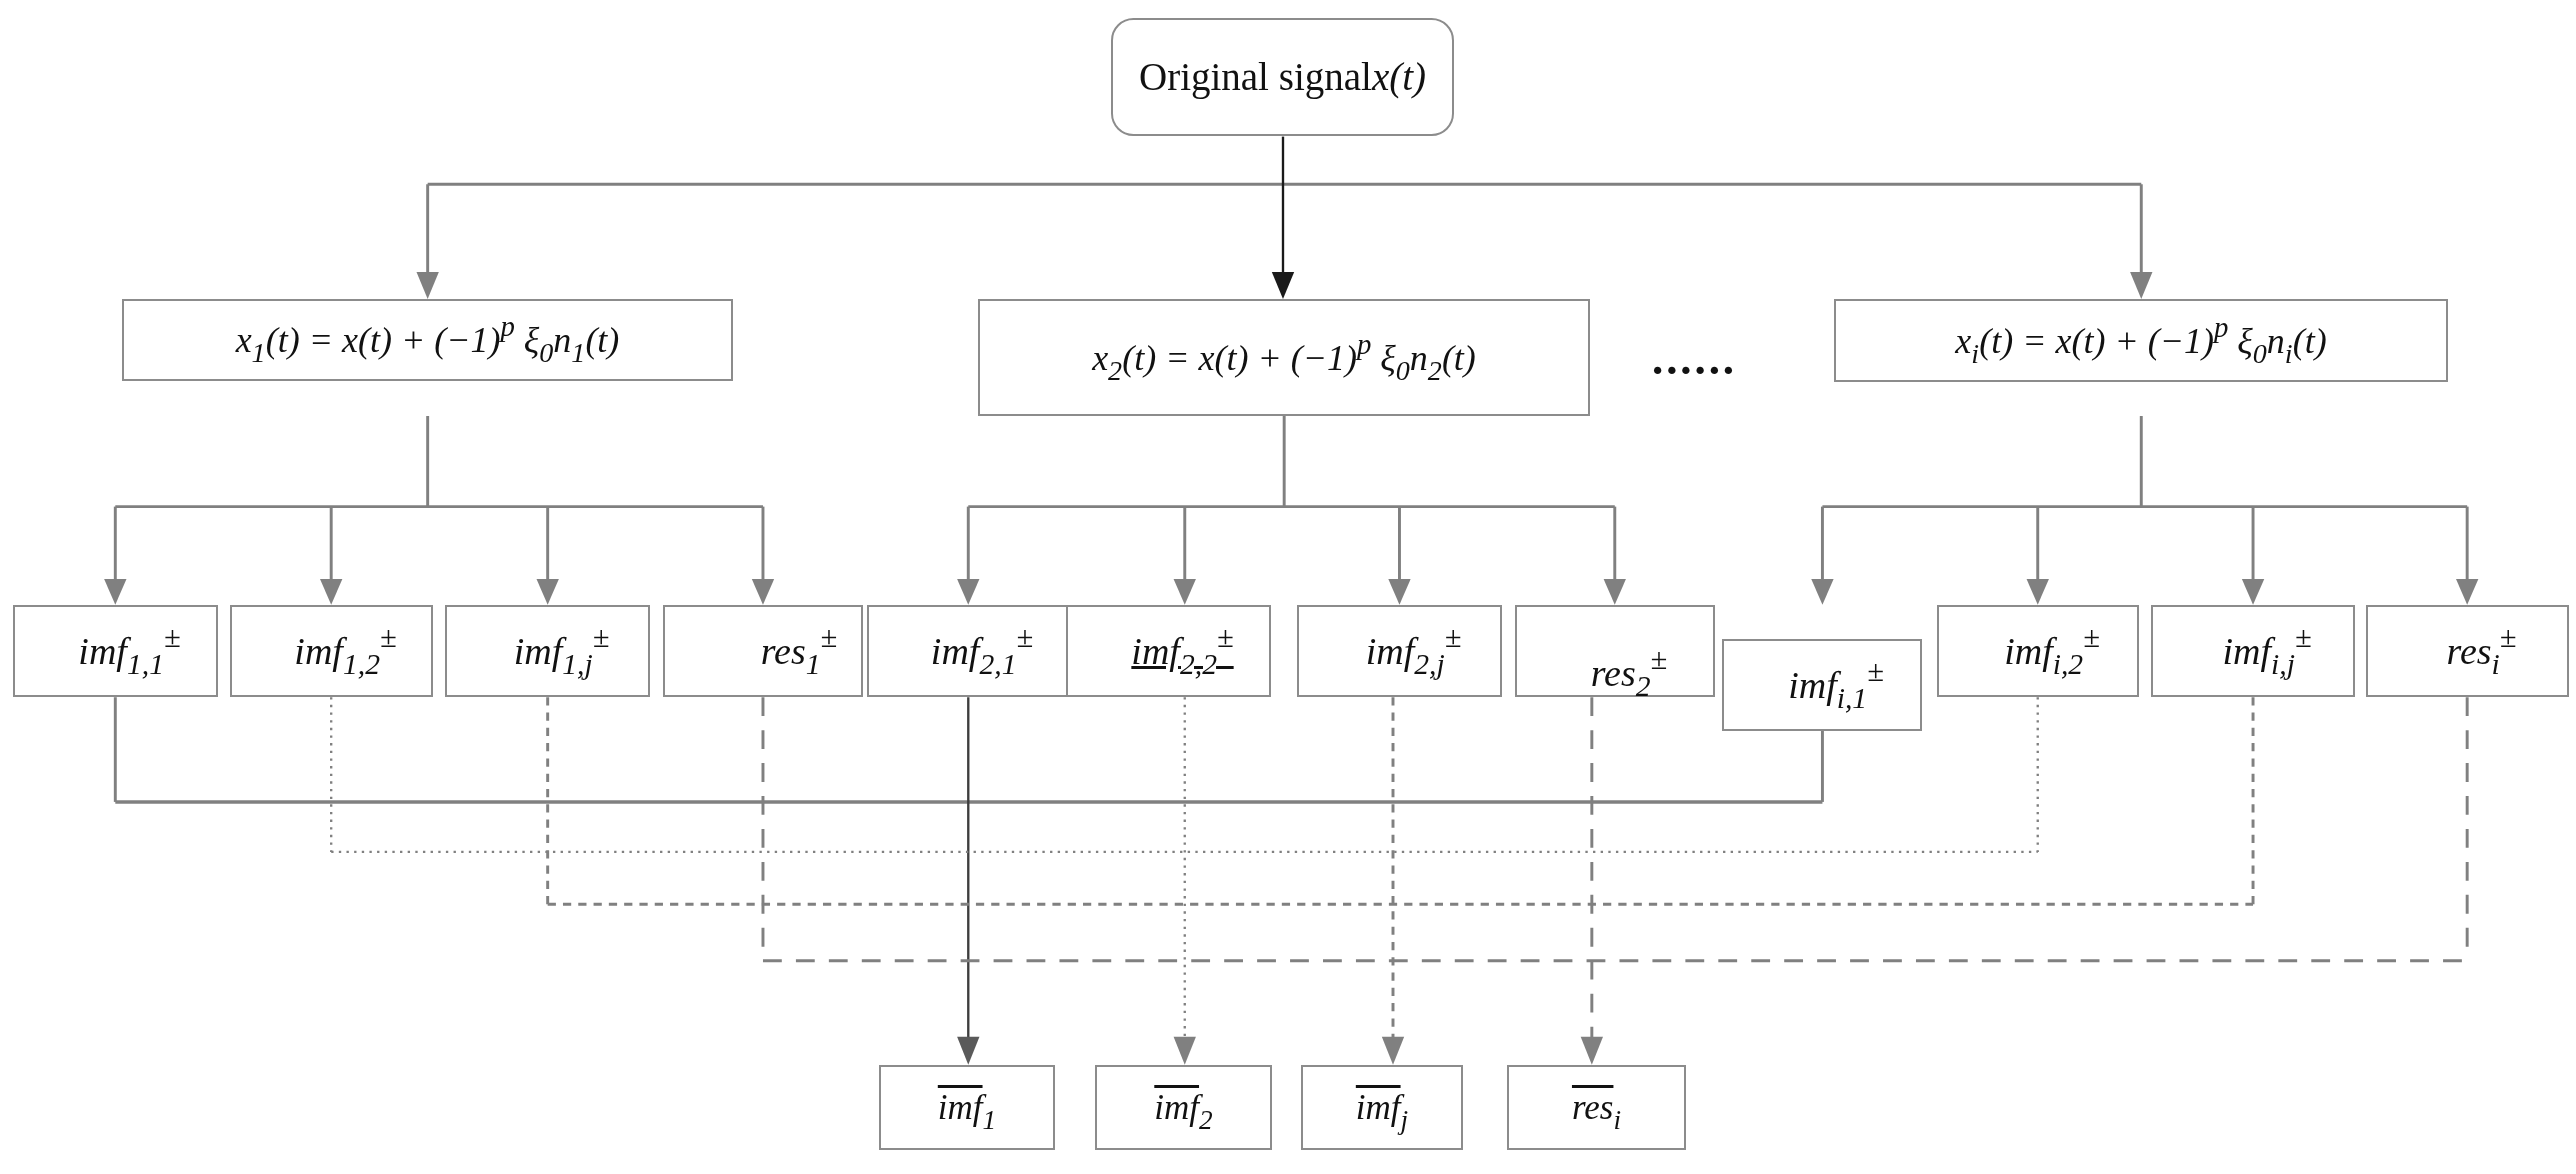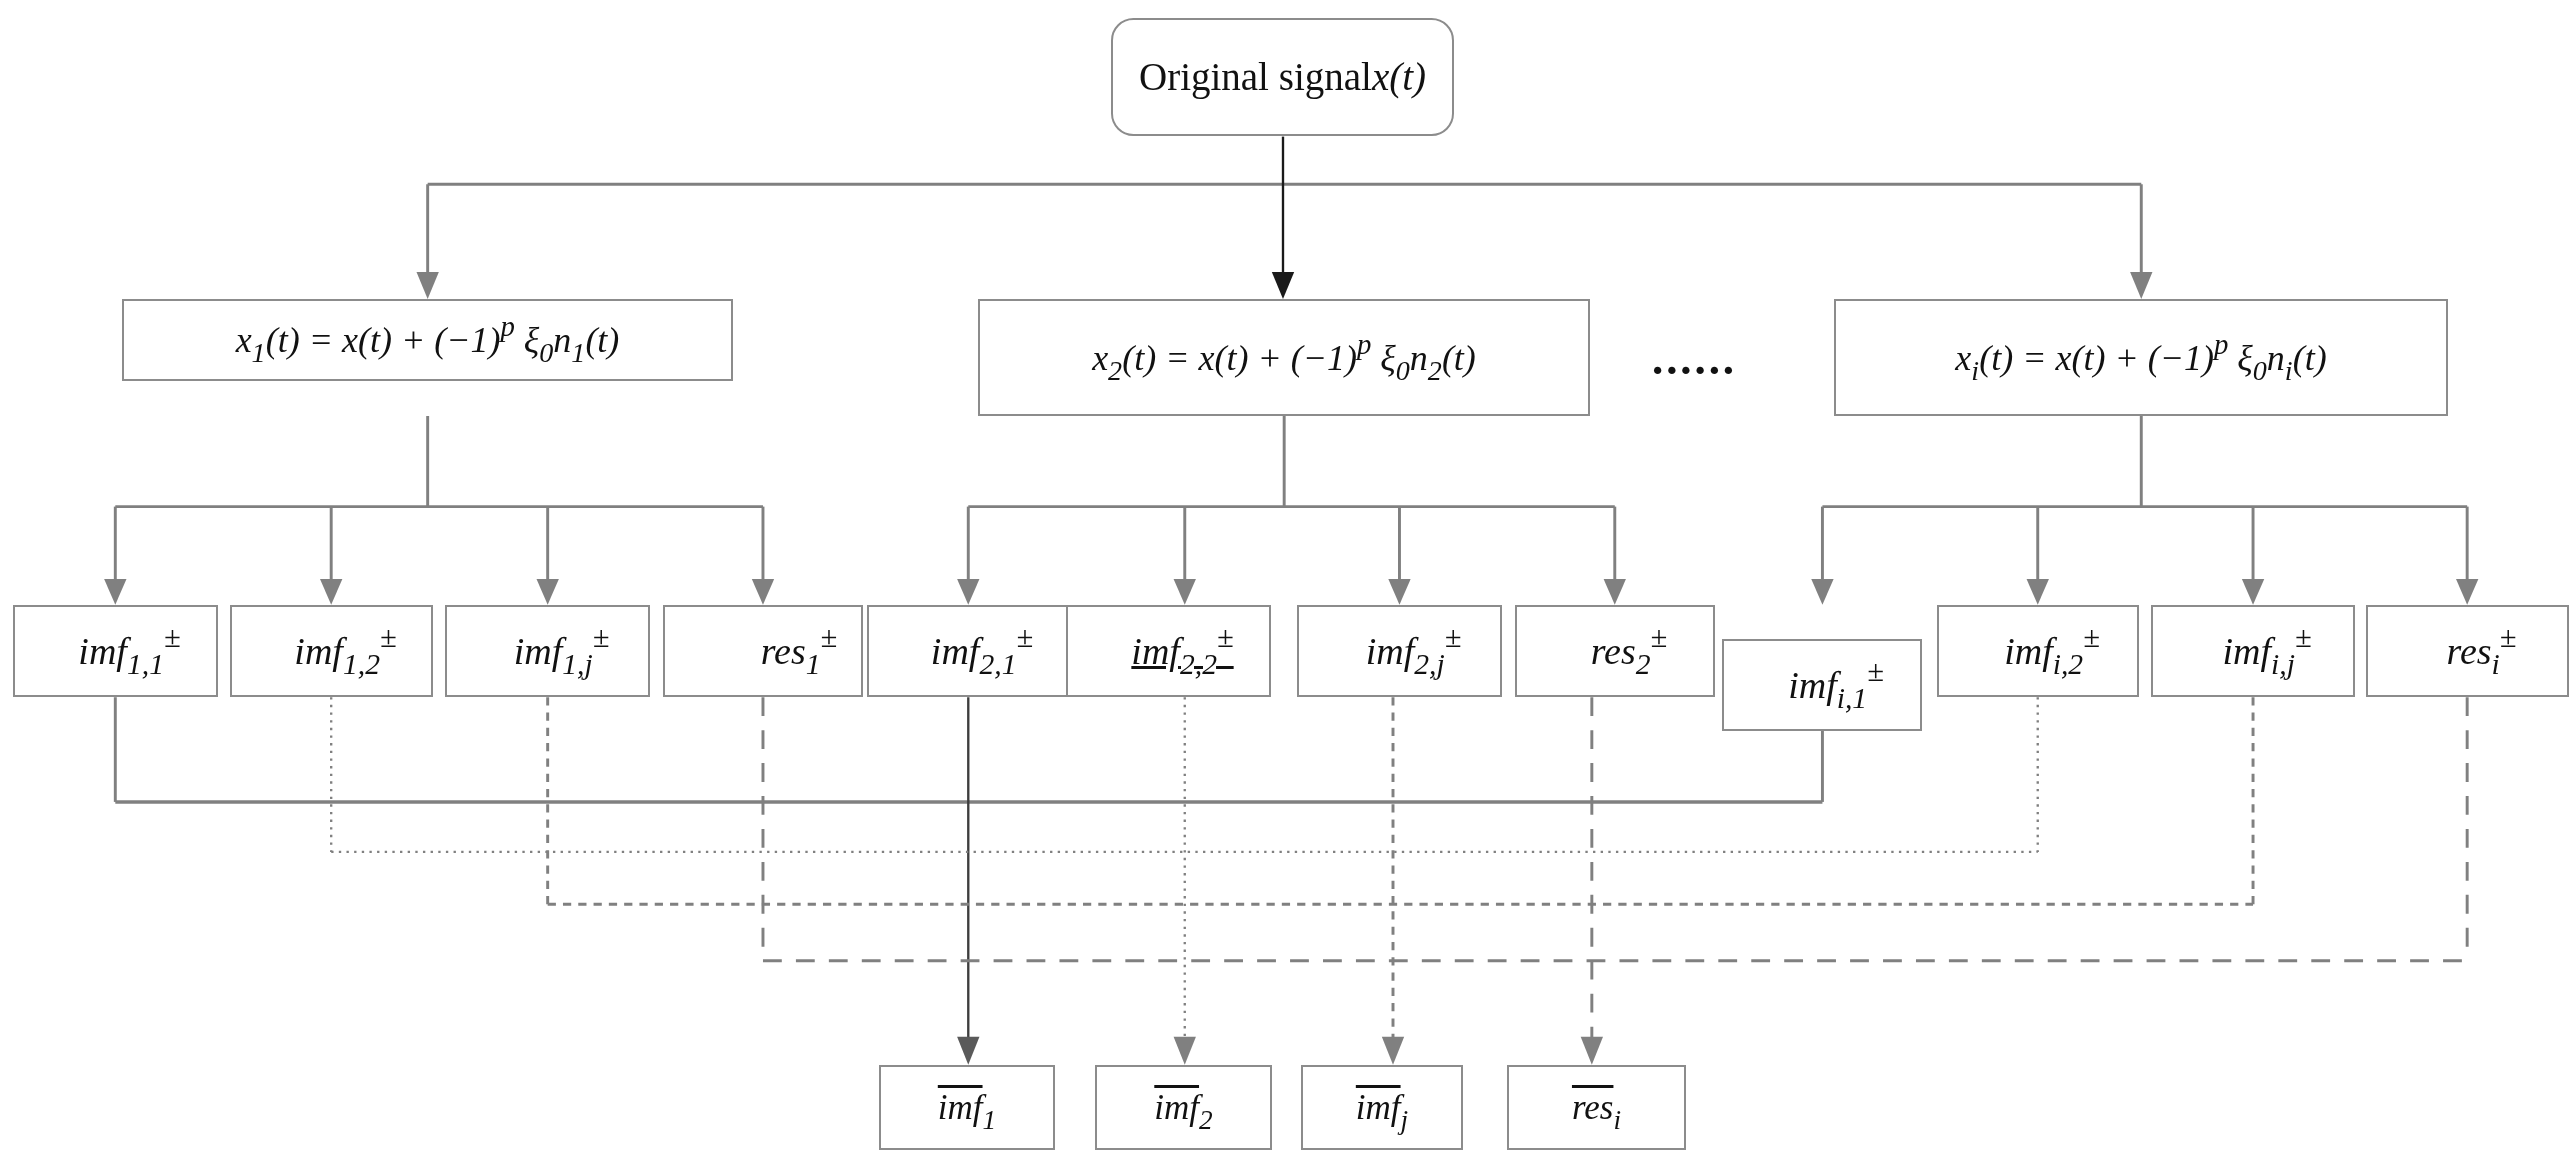--- a/index.html
+++ b/index.html
@@ -132,21 +132,21 @@
     <div class="root-title math">x(t)</div>
   </div>
 
   <div class="box" style="left:122px; top:299px; width:611px; height:82px;">
     <span class="formula math">x<sub>1</sub>(t) = x(t) + (−1)<sup>p</sup> ξ<sub>0</sub>n<sub>1</sub>(t)</span>
   </div>
   <div class="box" style="left:978px; top:299px; width:612px; height:117px;">
     <span class="formula math">x<sub>2</sub>(t) = x(t) + (−1)<sup>p</sup> ξ<sub>0</sub>n<sub>2</sub>(t)</span>
   </div>
   <div class="dots" style="left:1624px; top:318px; width:141px; height:82px;">......</div>
-  <div class="box" style="left:1834px; top:299px; width:614px; height:117px;">
+  <div class="box" style="left:1834px; top:299px; width:614px; height:83px;">
     <span class="formula math">x<sub>i</sub>(t) = x(t) + (−1)<sup>p</sup> ξ<sub>0</sub>n<sub>i</sub>(t)</span>
   </div>
 
   <div class="box" style="left:13px; top:605px; width:205px; height:92px;">
     <span class="comp math">imf<sub>1,1</sub><sup>±</sup></span>
   </div>
   <div class="box" style="left:230px; top:605px; width:203px; height:92px;">
     <span class="comp math">imf<sub>1,2</sub><sup>±</sup></span>
   </div>
   <div class="box" style="left:445px; top:605px; width:205px; height:92px;">
@@ -157,21 +157,21 @@
   </div>
   <div class="box" style="left:867px; top:605px; width:202px; height:92px;">
     <span class="comp math">imf<sub>2,1</sub><sup>±</sup></span>
   </div>
   <div class="box" style="left:1066px; top:605px; width:205px; height:92px;text-decoration:underline;">
     <span class="comp math">imf<sub>2,2</sub><sup>±</sup></span>
   </div>
   <div class="box" style="left:1297px; top:605px; width:205px; height:92px;">
     <span class="comp math">imf<sub>2,j</sub><sup>±</sup></span>
   </div>
-  <div class="box" style="left:1515px; top:605px; width:200px; height:92px;">
+  <div class="box" style="left:1515px; top:605px; width:200px; height:92px;align-items:flex-end;">
     <span class="comp math">res<sub>2</sub><sup>±</sup></span>
   </div>
   <div class="box" style="left:1722px; top:639px; width:200px; height:92px;">
     <span class="comp math">imf<sub>i,1</sub><sup>±</sup></span>
   </div>
   <div class="box" style="left:1937px; top:605px; width:202px; height:92px;">
     <span class="comp math">imf<sub>i,2</sub><sup>±</sup></span>
   </div>
   <div class="box" style="left:2366px; top:605px; width:203px; height:92px;">
     <span class="comp math">res<sub>i</sub><sup>±</sup></span>

